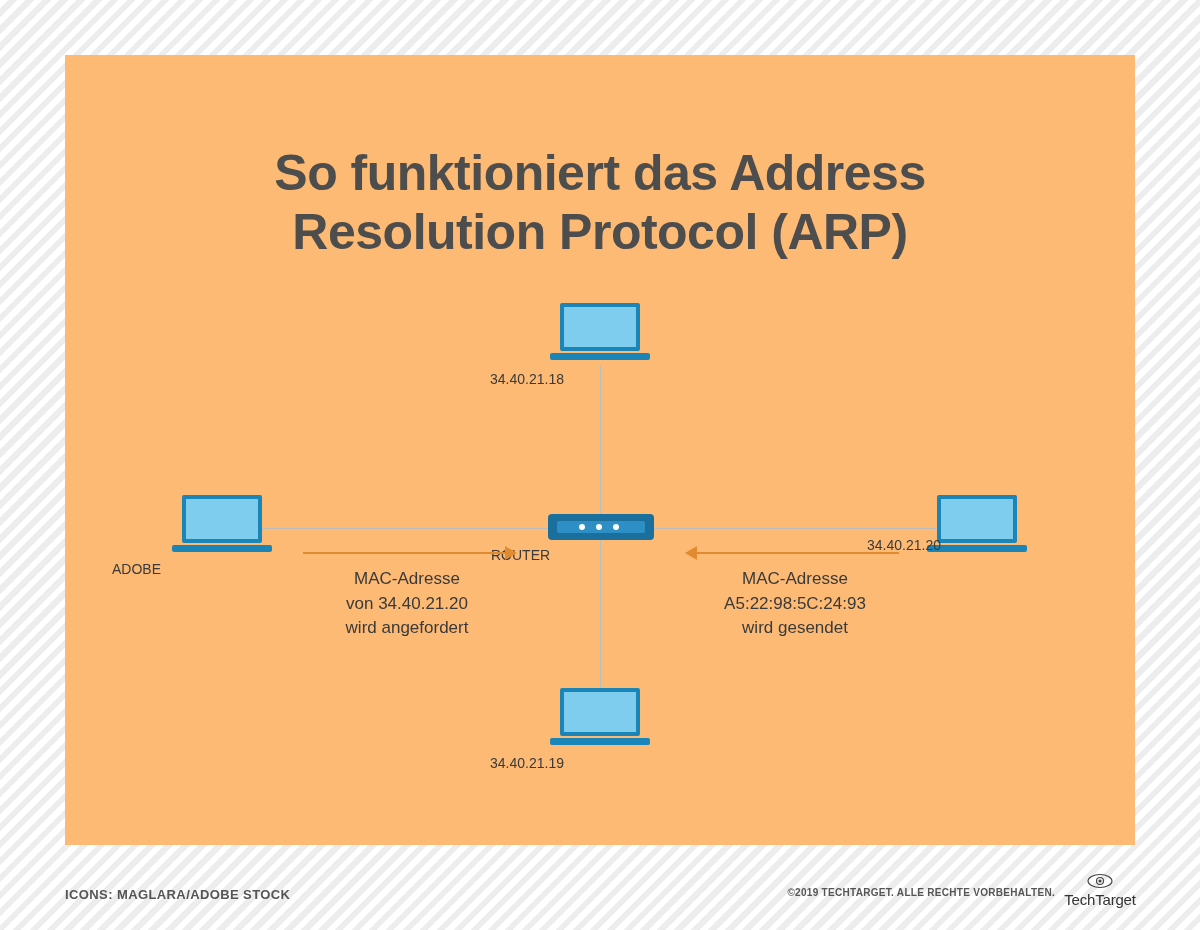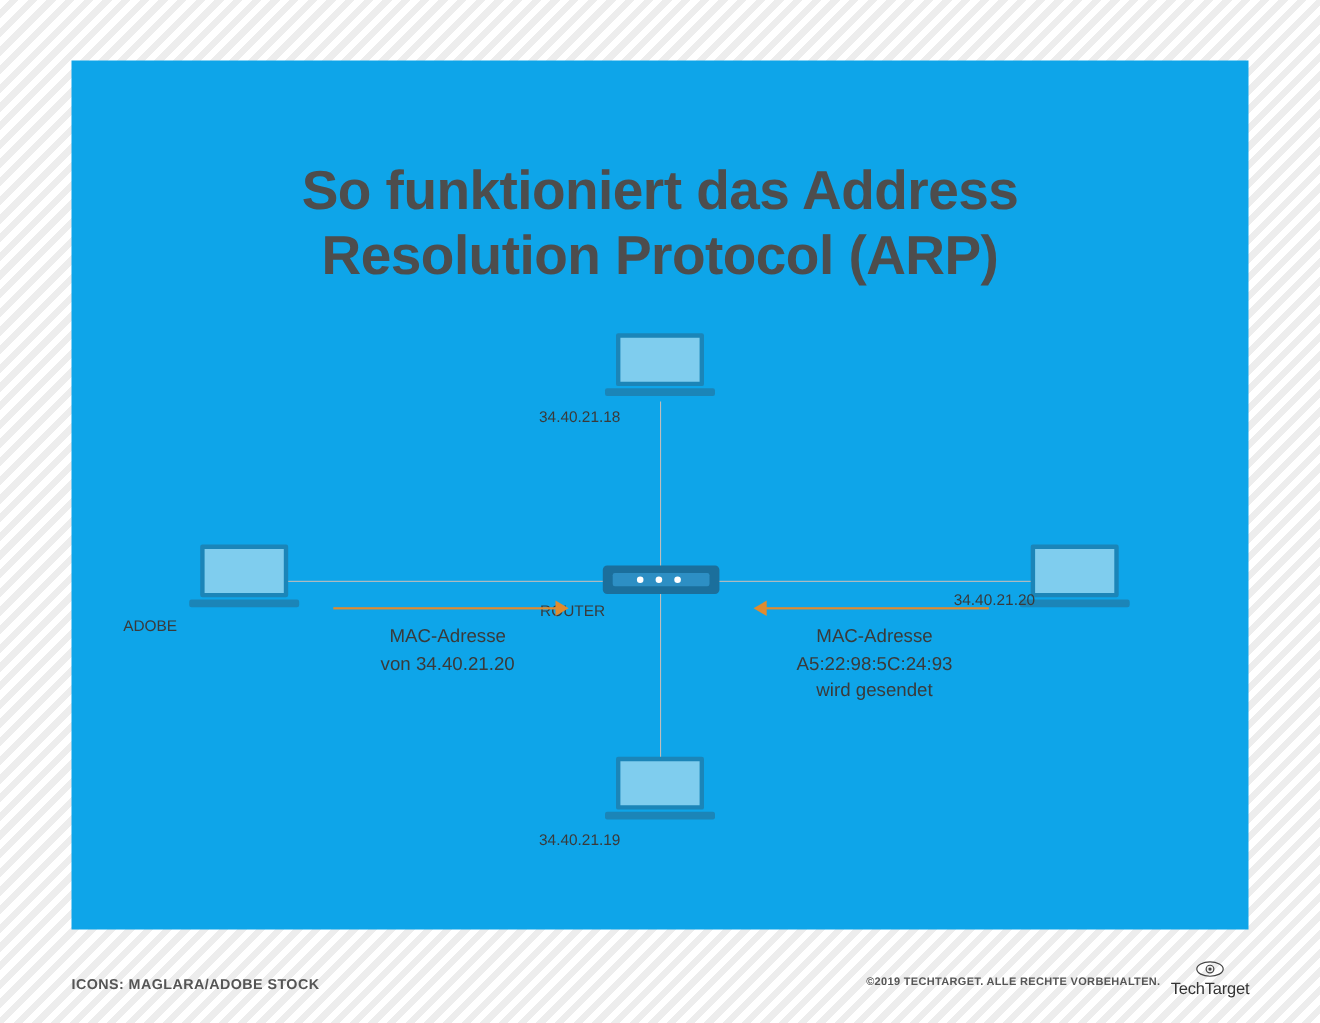--- a/index.html
+++ b/index.html
@@ -26,21 +26,21 @@
       #ededed 6px,
       #ededed 12px
     );
   }
   .canvas {
     position: absolute;
     left: 65px;
     top: 55px;
     width: 1070px;
     height: 790px;
-    background: #0ea5e9;
+    background: #fdba74;
   }
   .title {
     position: absolute;
     left: 0;
     top: 55px;
     width: 100%;
     text-align: center;
     color: #4d4d4d;
     font-size: 50px;
     font-weight: bold;
@@ -262,20 +262,21 @@
     </div>
     <div class="node-label" style="left:426px; top:492px;">ROUTER</div>
 
     <div class="arrow-wrap" style="left:232px; top:489px;">
       <div class="arrow-line"></div>
       <div class="arrow-head right"></div>
     </div>
     <div class="caption" style="left:202px; top:512px;">
       <div>MAC-Adresse</div>
       <div>von 34.40.21.20</div>
+      <div>wird angefordert</div>
     </div>
 
     <div class="arrow-wrap" style="left:620px; top:489px;">
       <div class="arrow-line"></div>
       <div class="arrow-head left"></div>
     </div>
     <div class="caption" style="left:590px; top:512px;">
       <div>MAC-Adresse</div>
       <div>A5:22:98:5C:24:93</div>
       <div>wird gesendet</div>

